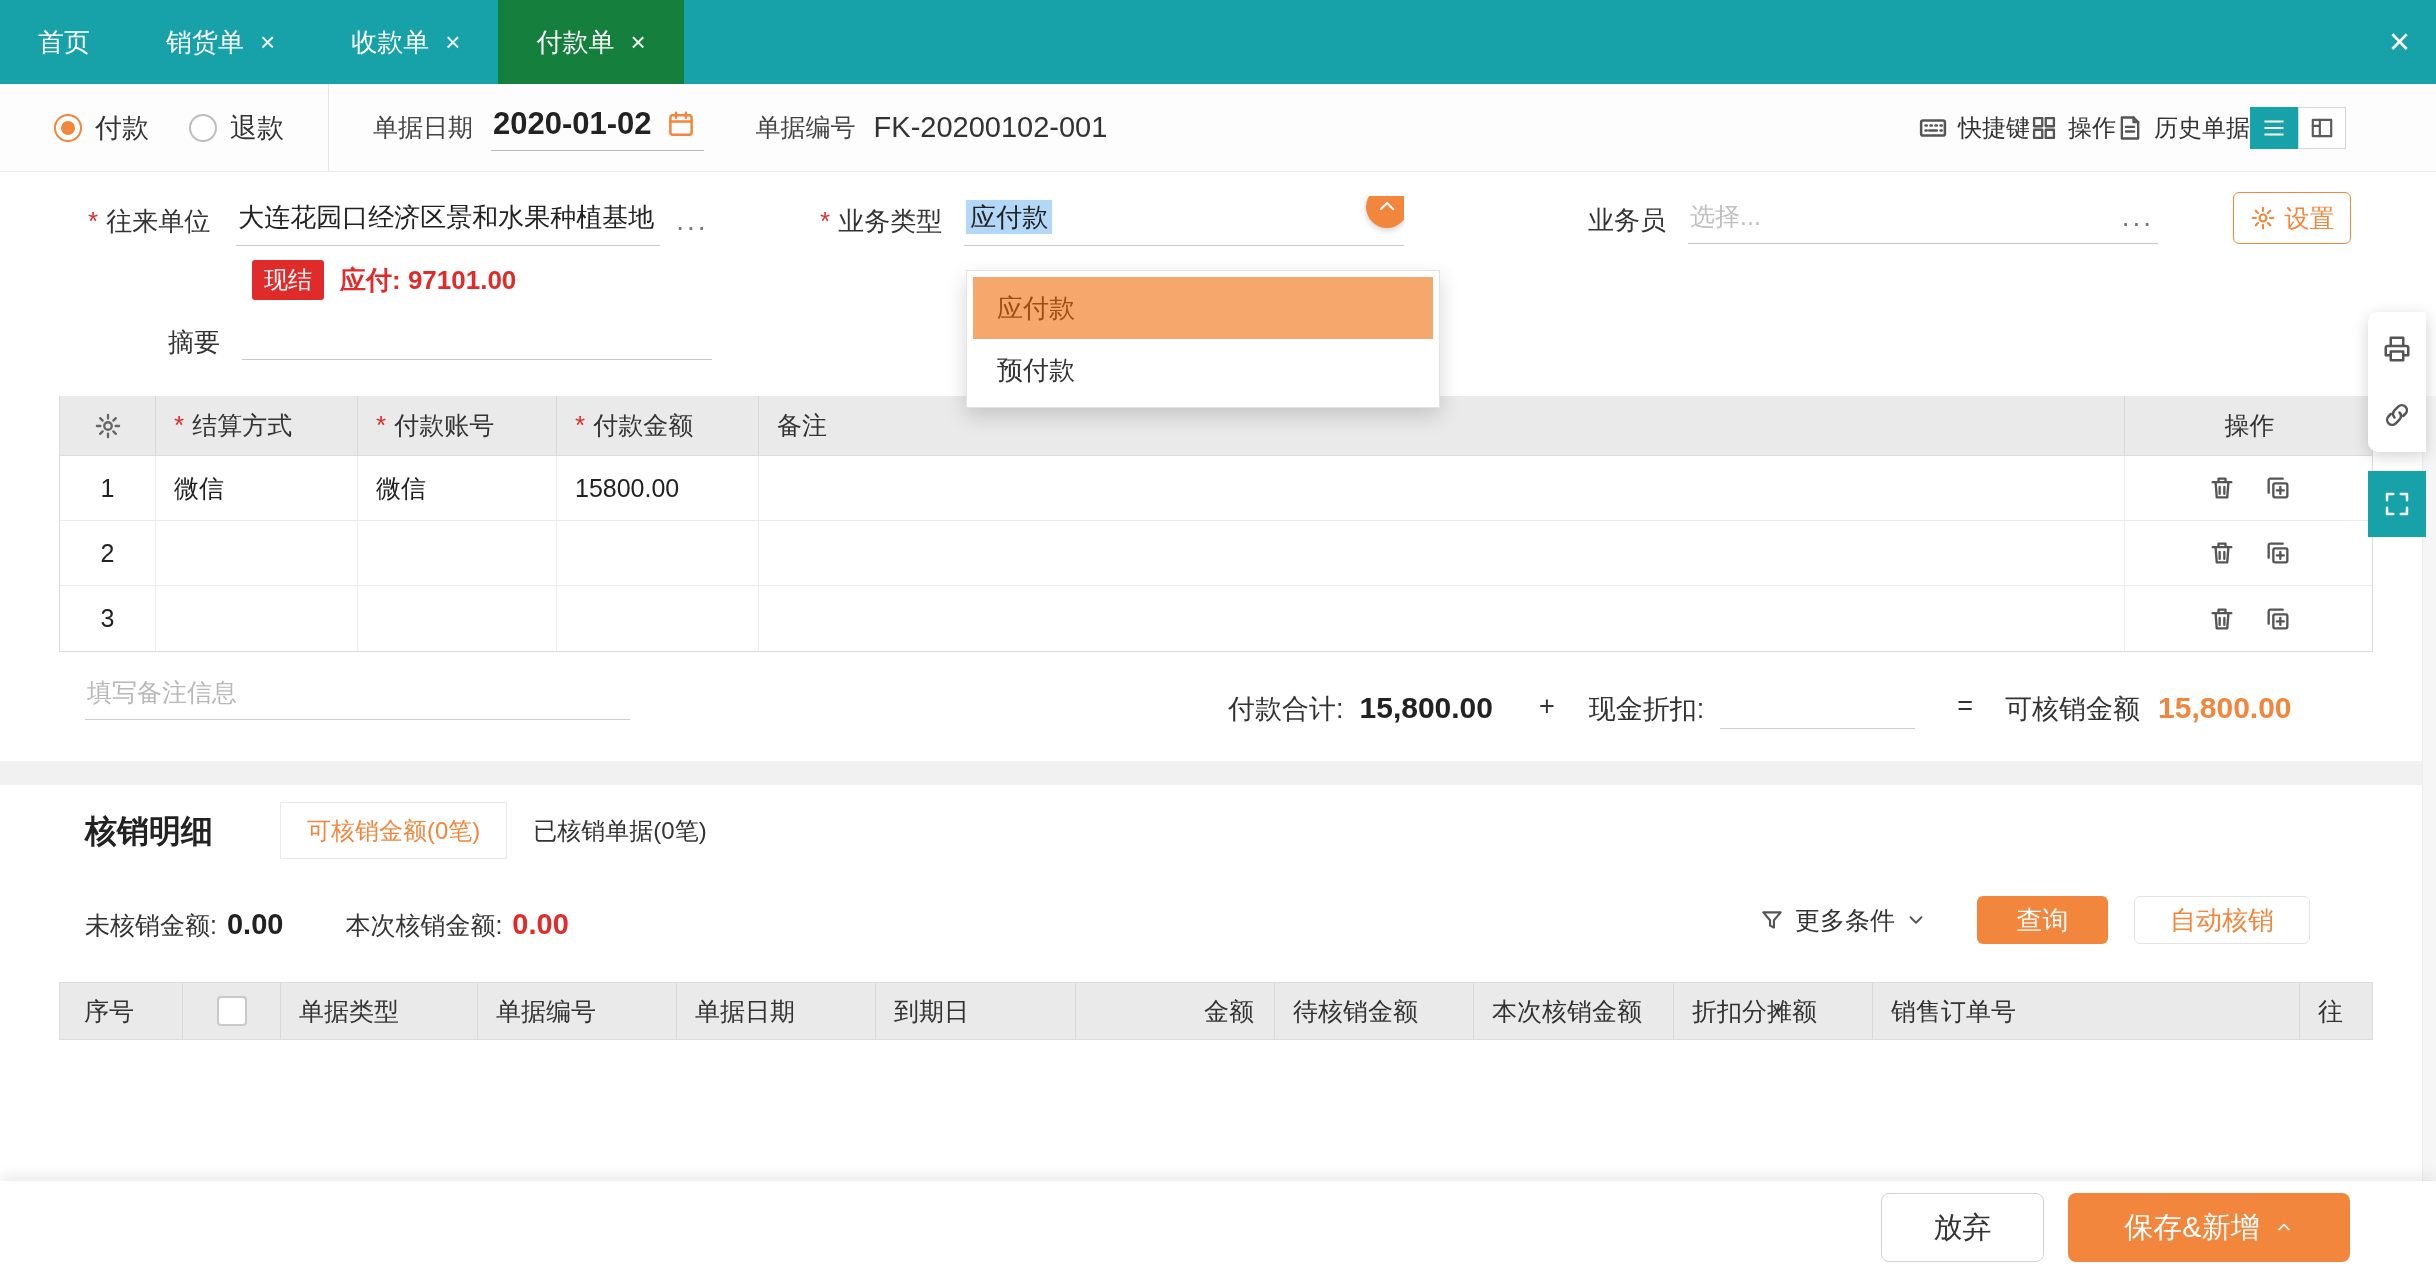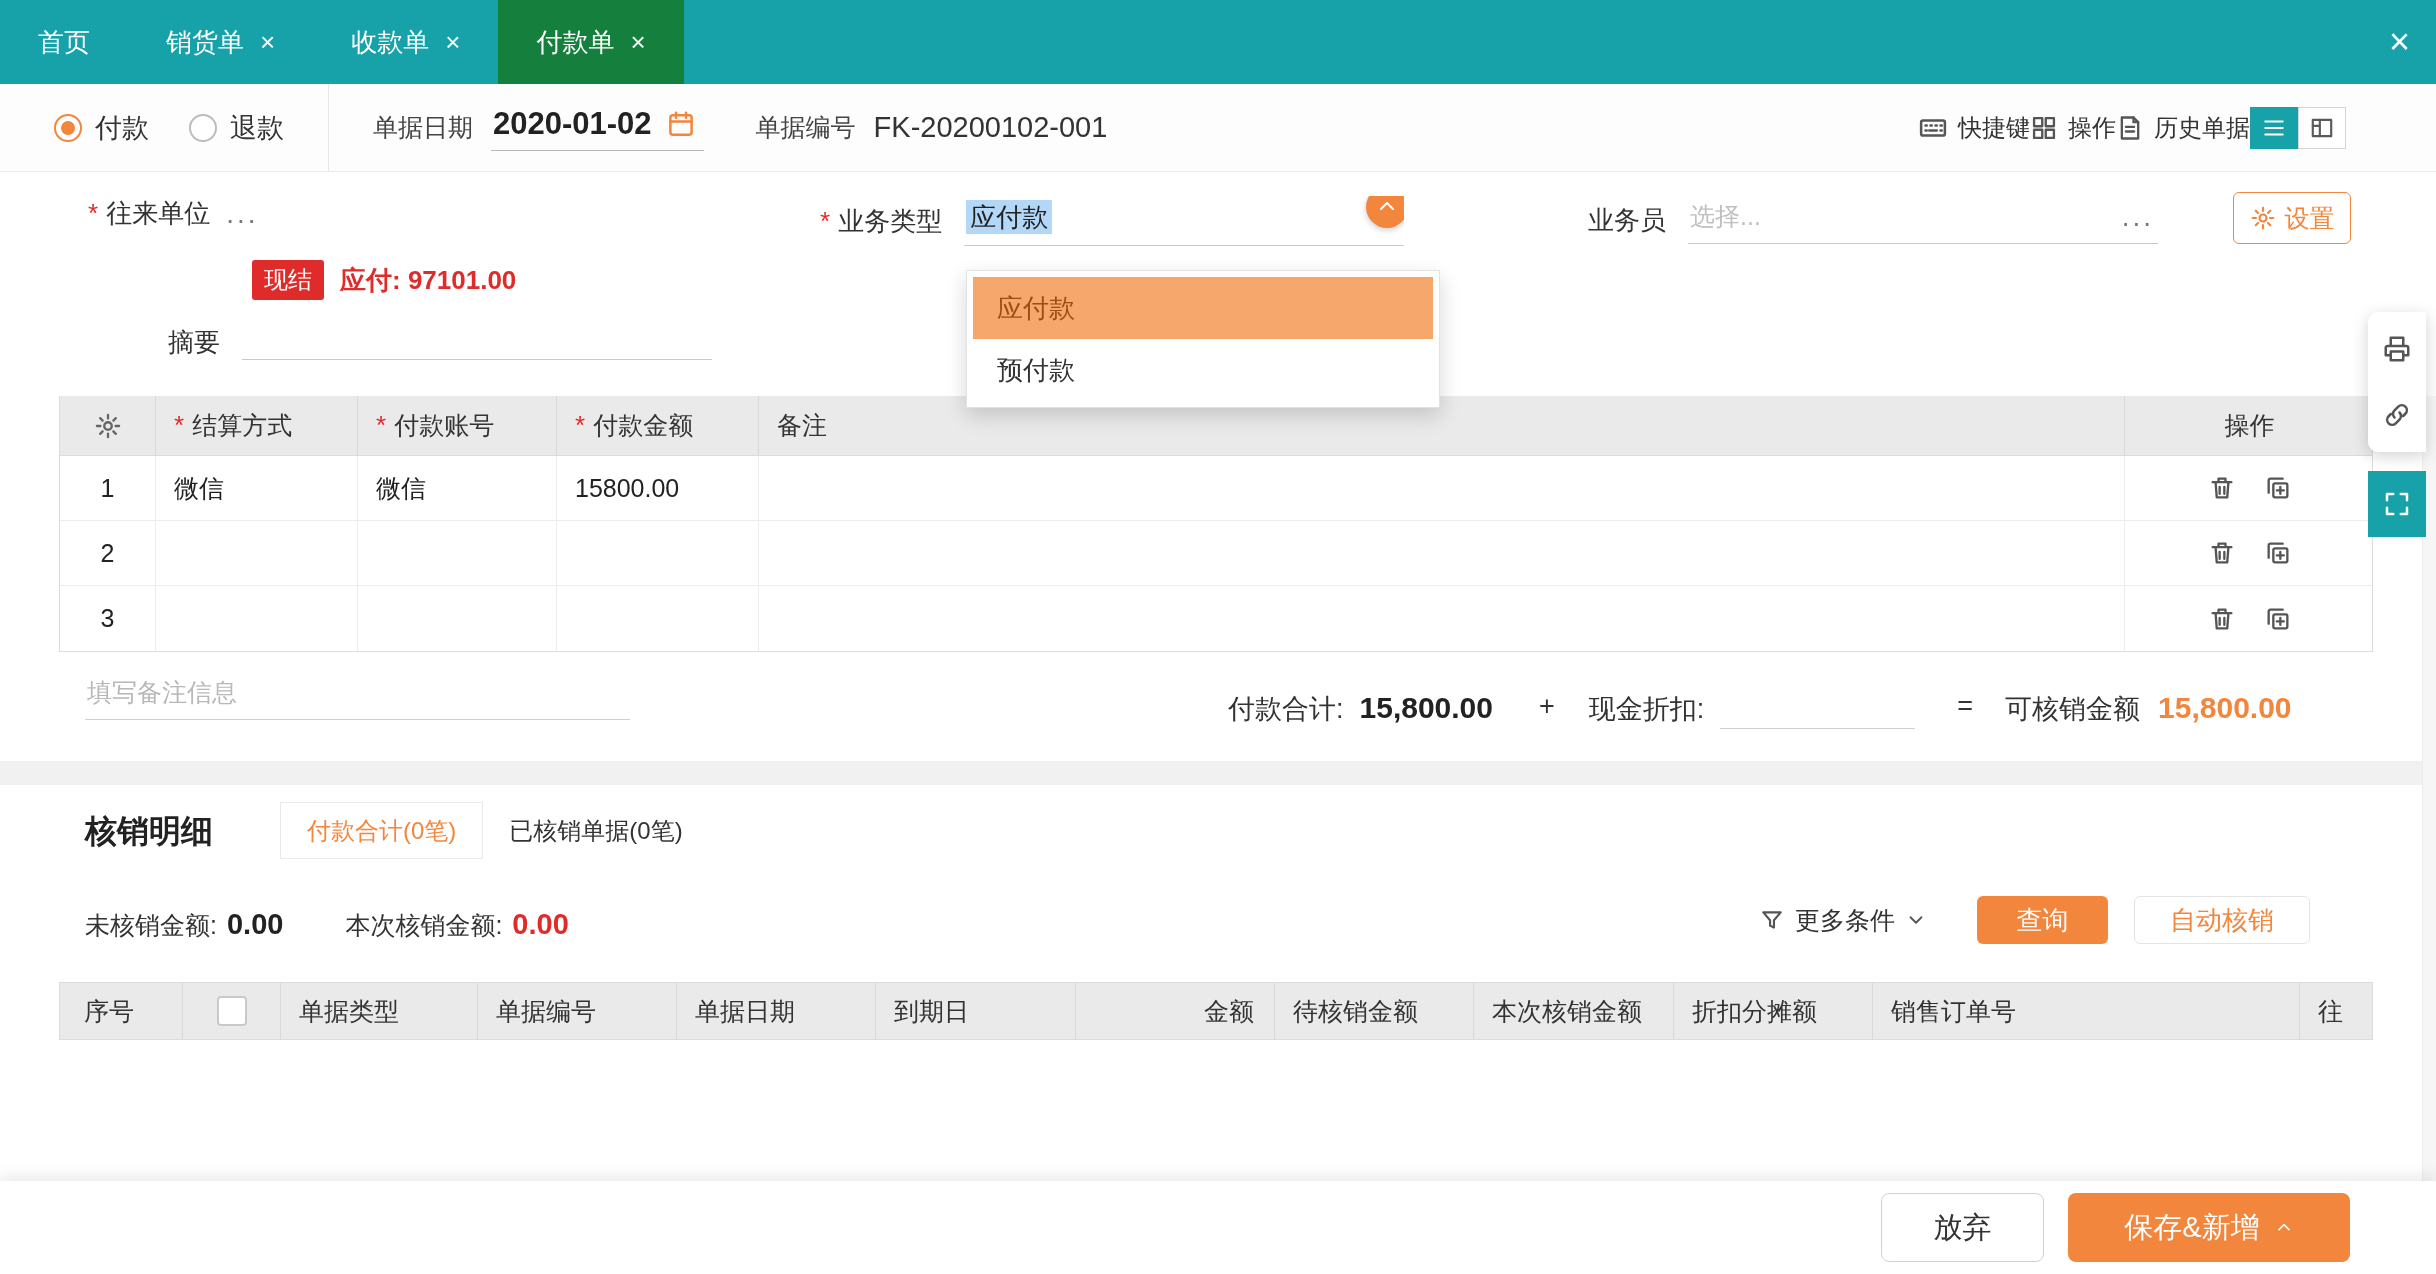--- a/index.html
+++ b/index.html
@@ -229,20 +229,23 @@
         </div>
       </div>
     </div>
   </div>
 
   <div class="form">
 
     <div class="row-abs partner-row">
       <span class="req">*</span>
       <span class="flabel">往来单位</span>
+      <div class="ufield partner-field">
+        <span>大连花园口经济区景和水果种植基地</span>
+      </div>
       <span class="ellipsis-btn">...</span>
     </div>
 
     <div class="row-abs settle-row">
       <span class="badge">现结</span>
       <span class="payable">应付: 97101.00</span>
     </div>
 
     <div class="row-abs summary-row">
       <span class="flabel">摘要</span>
@@ -395,21 +398,21 @@
     <div class="disc-field"></div>
     <span class="tot-eq">=</span>
     <span class="tot-wo-label">可核销金额</span>
     <span class="tot-wo-val">15,800.00</span>
   </div>
 
   <div class="divider"></div>
 
   <div class="wo-title">核销明细</div>
   <div class="wo-tabs">
-    <div class="wo-tab active">付款合计(0笔)</div>
+    <div class="wo-tab active">可核销金额(0笔)</div>
     <div class="wo-tab plain">已核销单据(0笔)</div>
   </div>
 
   <div class="wo-stats">
     <span>未核销金额:</span>
     <span class="wo-stat-val">0.00</span>
     <span class="wo-stat2">本次核销金额:</span>
     <span class="wo-stat-val red">0.00</span>
   </div>
 

